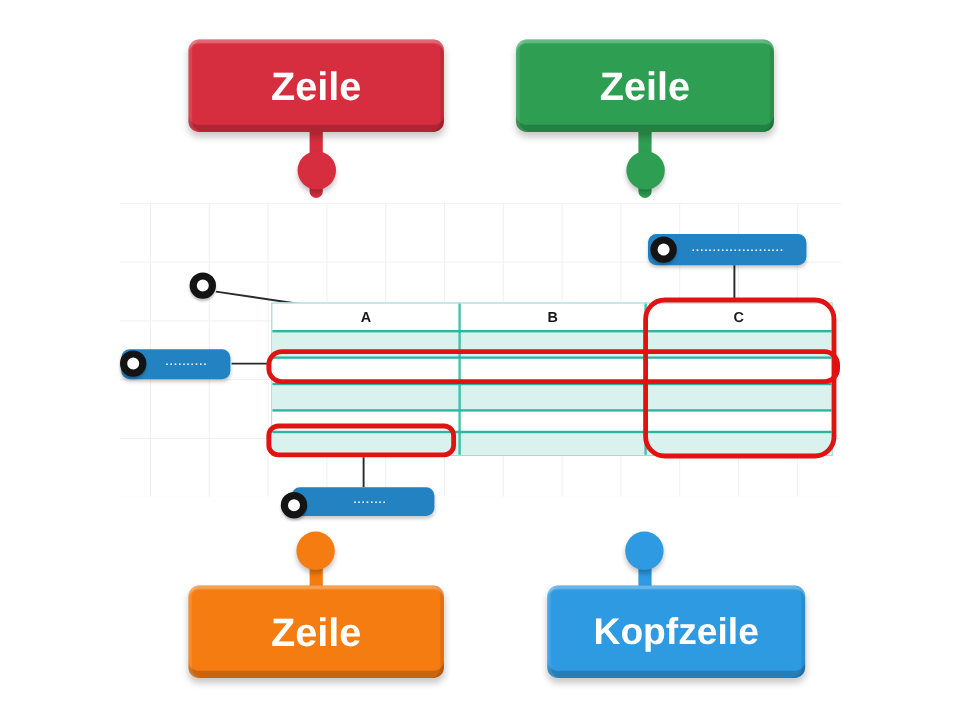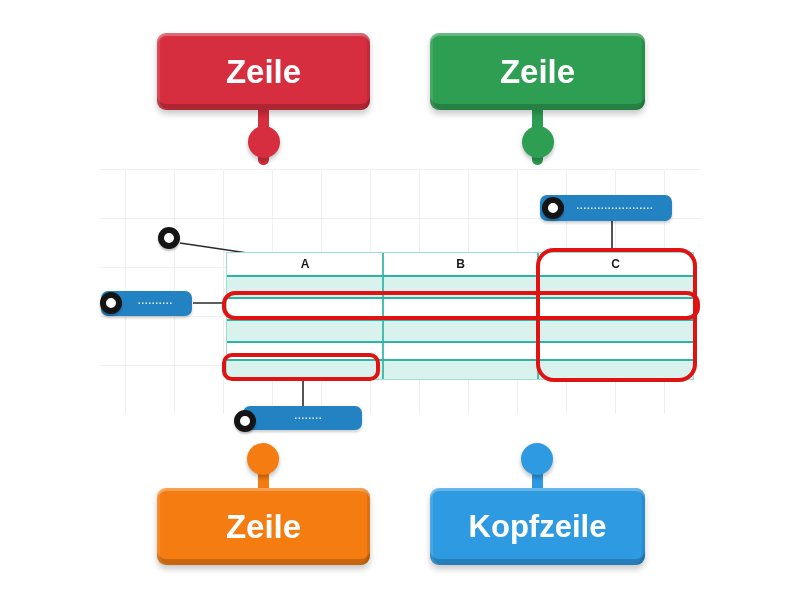--- a/index.html
+++ b/index.html
@@ -41,21 +41,21 @@
   .chip-zelle .btn{background:var(--green);}
   .chip-zelle .stem{background:var(--green);left:102px;top:72px;height:60px;}
   .chip-zelle .knob{background:var(--green);left:92px;top:93px;}
 
   .chip-spalte{left:157px;top:443px;width:213px;height:122px;}
   .chip-spalte .btn{background:var(--orange);top:45px;}
   .chip-spalte .stem{background:var(--orange);left:101px;top:8px;height:48px;}
   .chip-spalte .knob{background:var(--orange);left:90px;top:0px;}
 
   .chip-kopfzeile{left:430px;top:443px;width:215px;height:122px;}
-  .chip-kopfzeile .btn{background:var(--blue);top:45px;font-size:31px;}
+  .chip-kopfzeile .btn{background:var(--blue);top:45px;font-size:31px;margin-left:26px;}
   .chip-kopfzeile .stem{background:var(--blue);left:102px;top:8px;height:48px;}
   .chip-kopfzeile .knob{background:var(--blue);left:91px;top:0px;}
 
   
   .sheet{
     position:absolute;left:226px;top:252px;width:468px;height:128px;
     background:#fff;border:1px solid #9fdcd4;box-sizing:border-box;
   }
   .trow{position:relative;width:100%;box-sizing:border-box;}
   .trow.head{height:22px;display:flex;}

